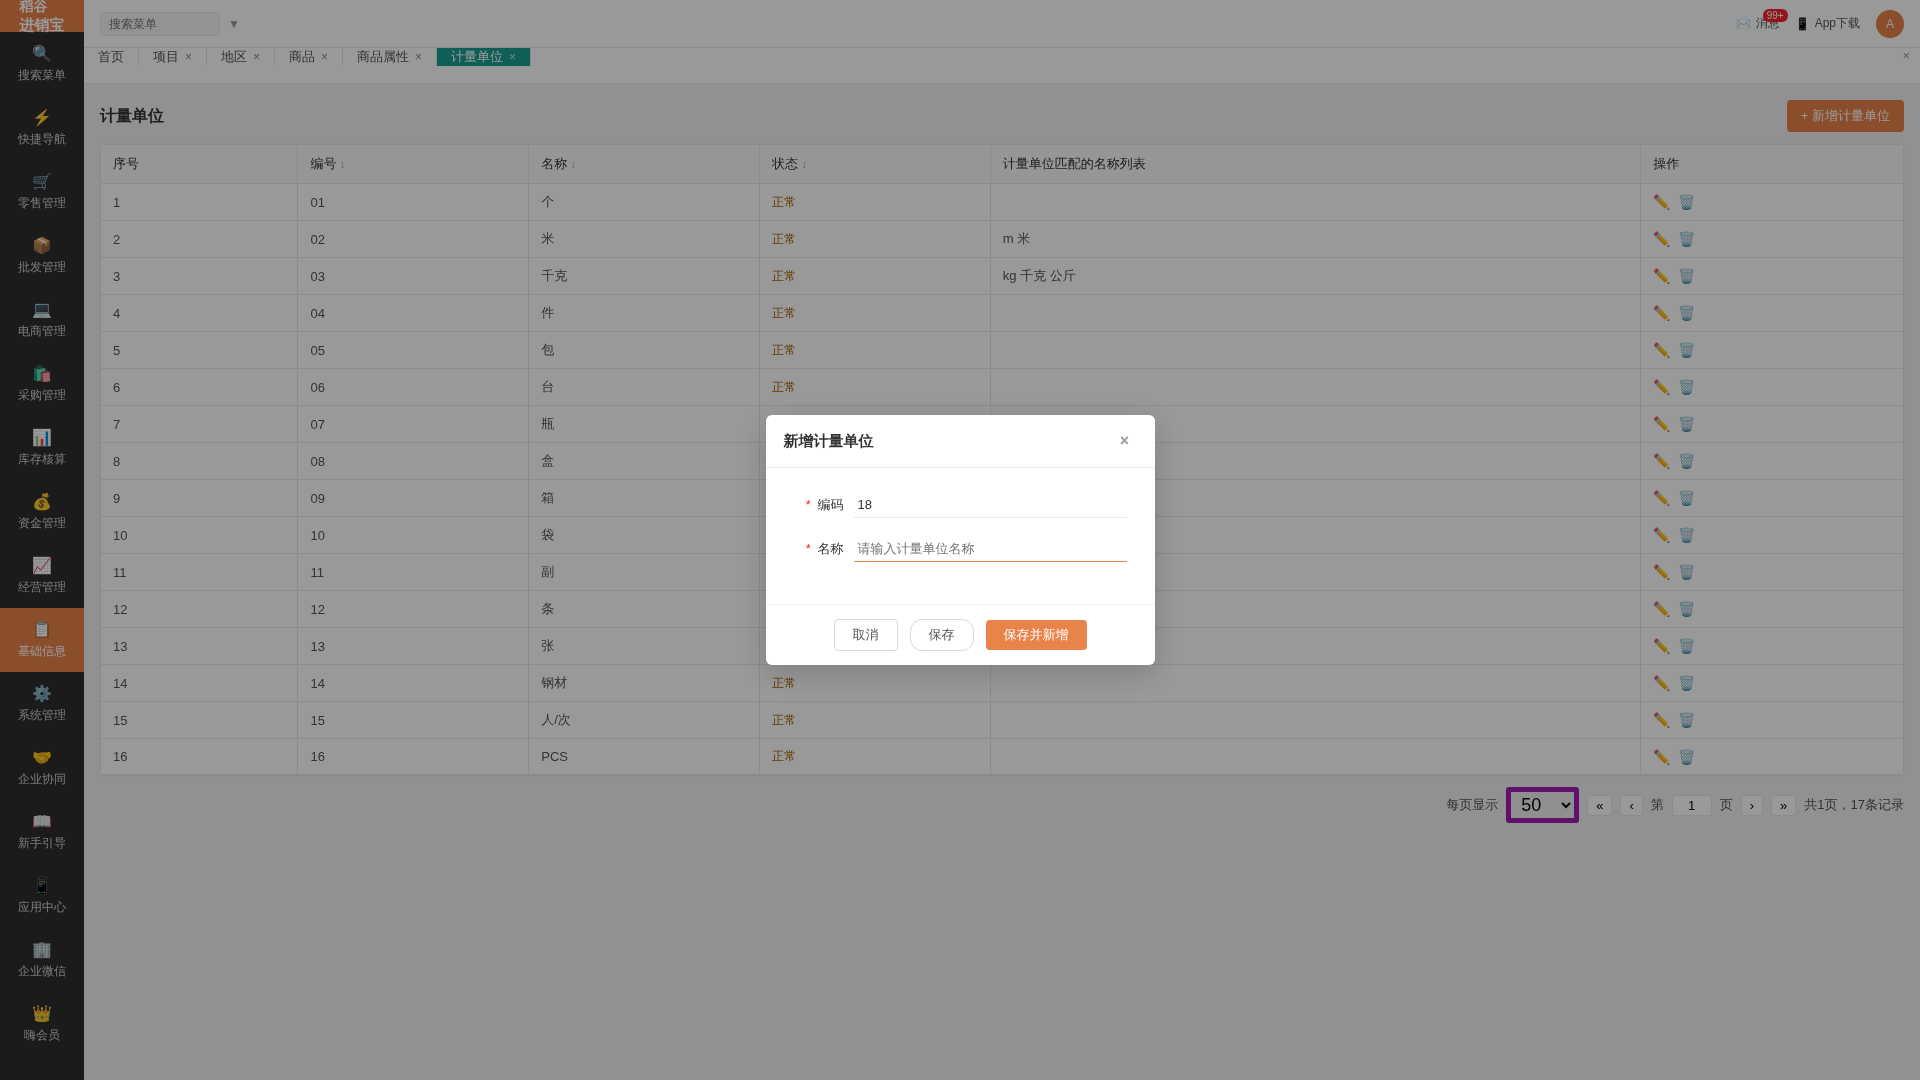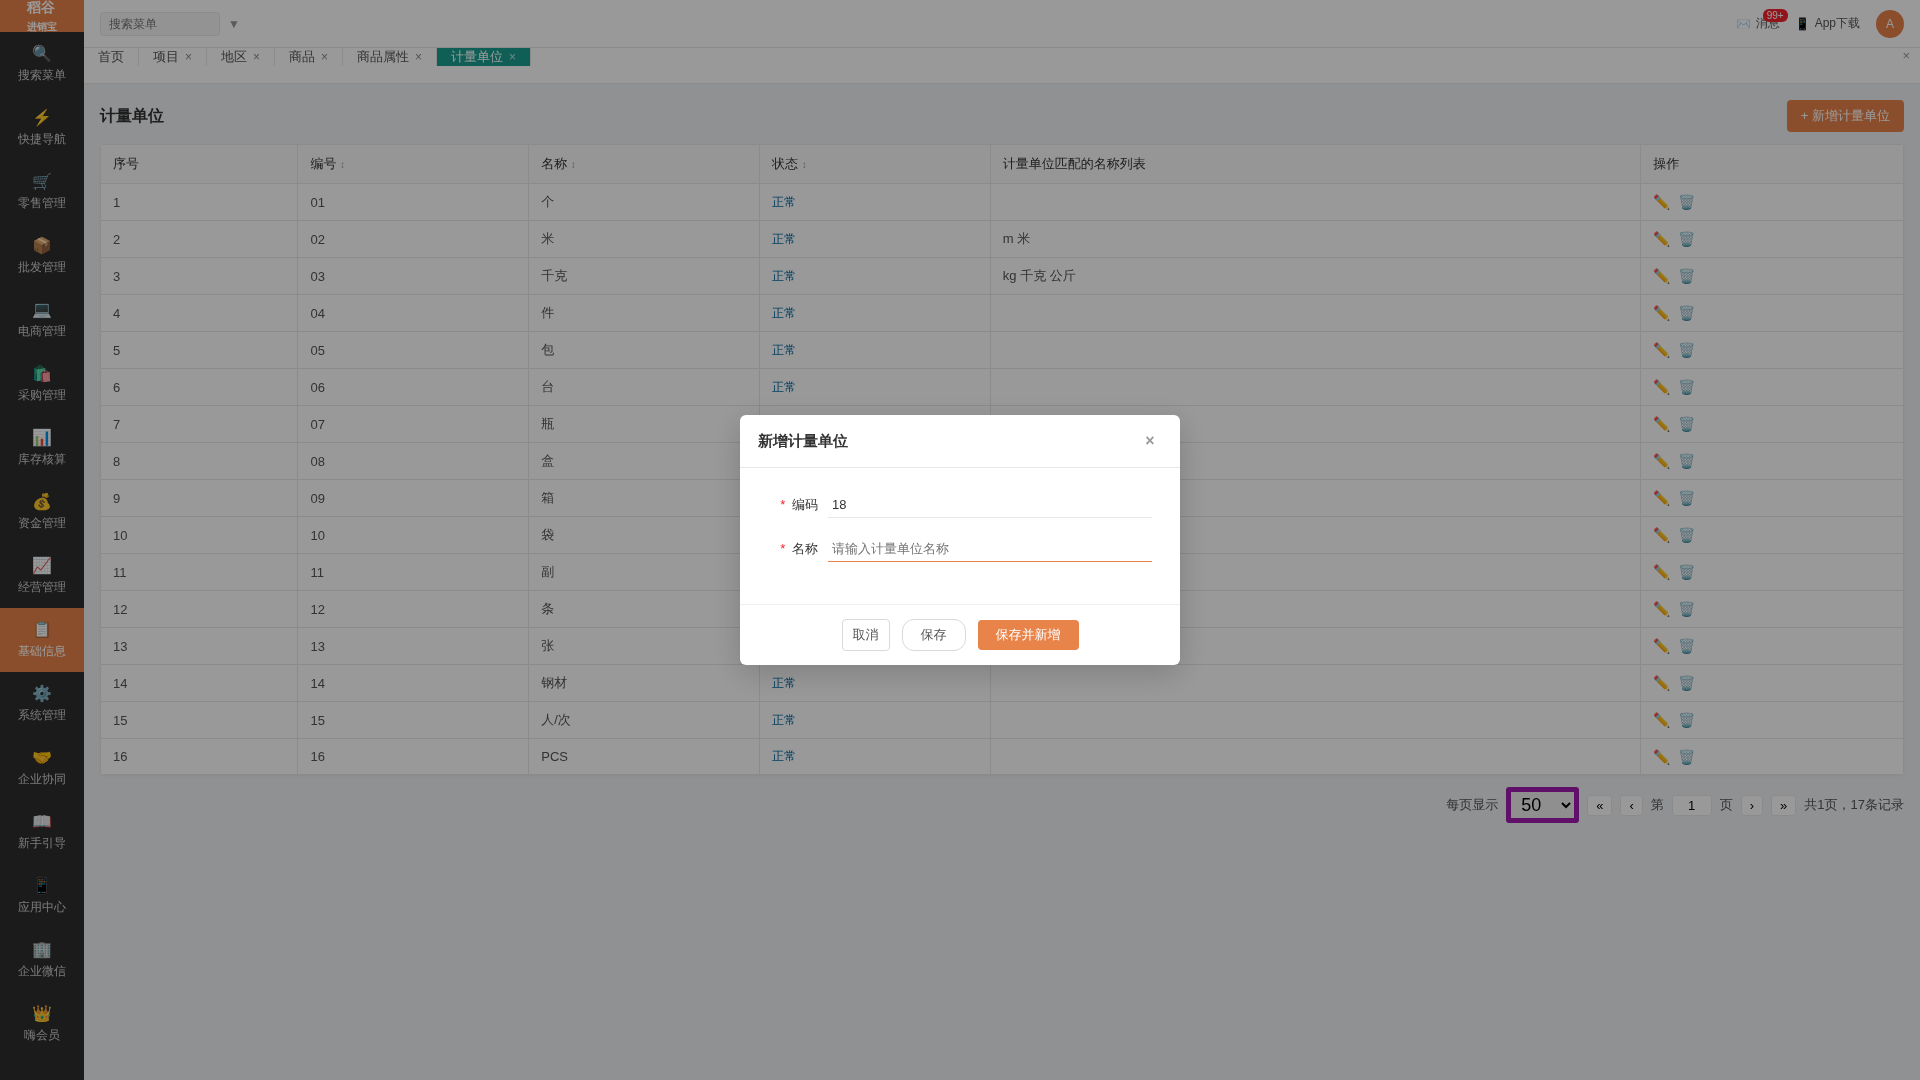--- a/index.html
+++ b/index.html
@@ -189,21 +189,21 @@
       color: #333;
       font-weight: 500;
     }
     .data-table td {
       border: 1px solid #e8e8e8;
       padding: 9px 12px;
       font-size: 13px;
       color: #555;
     }
     .status-normal {
-      color: #0369a1;
+      color: #a16207;
       font-size: 12px;
     }
     .action-icons {
       display: flex;
       gap: 8px;
       align-items: center;
     }
     .action-icon {
       color: #999;
       cursor: pointer;
@@ -251,21 +251,21 @@
       z-index: 100;
       display: flex;
       align-items: center;
       justify-content: center;
     }
 
     
     .modal {
       background: white;
       border-radius: 6px;
-      width: 440px;
+      width: 389px;
       box-shadow: 0 8px 32px rgba(0,0,0,0.18);
       overflow: hidden;
     }
     .modal-header {
       padding: 14px 18px;
       font-size: 15px;
       font-weight: bold;
       color: #333;
       border-bottom: 1px solid #e8e8e8;
       display: flex;
@@ -320,21 +320,21 @@
       display: flex;
       align-items: center;
       justify-content: center;
       gap: 12px;
       border-top: 1px solid #f0f0f0;
     }
     .btn-cancel {
       border: 1px solid #d9d9d9;
       background: white;
       color: #555;
-      padding: 6px 10px;
+      padding: 6px 18px;
       border-radius: 4px;
       cursor: pointer;
       font-size: 13px;
     }
     .btn-save {
       border: 1px solid #d9d9d9;
       background: white;
       color: #555;
       padding: 6px 18px;
       border-radius: 12px;
@@ -349,21 +349,21 @@
       border-radius: 4px;
       cursor: pointer;
       font-size: 13px;
     }
   </style>
 </head>
 <body>
 
 <div class="sidebar">
   <div class="sidebar-logo">
-    <span>稻谷<br><span style="font-size:10px">进销宝</span></span>
+    <span>稻谷<br><span style="font-size:15px">进销宝</span></span>
   </div>
   <div class="sidebar-menu">
     <div class="sidebar-item">
       <span class="icon">🔍</span>
       <span>搜索菜单</span>
     </div>
     <div class="sidebar-item">
       <span class="icon">⚡</span>
       <span>快捷导航</span>
     </div>

